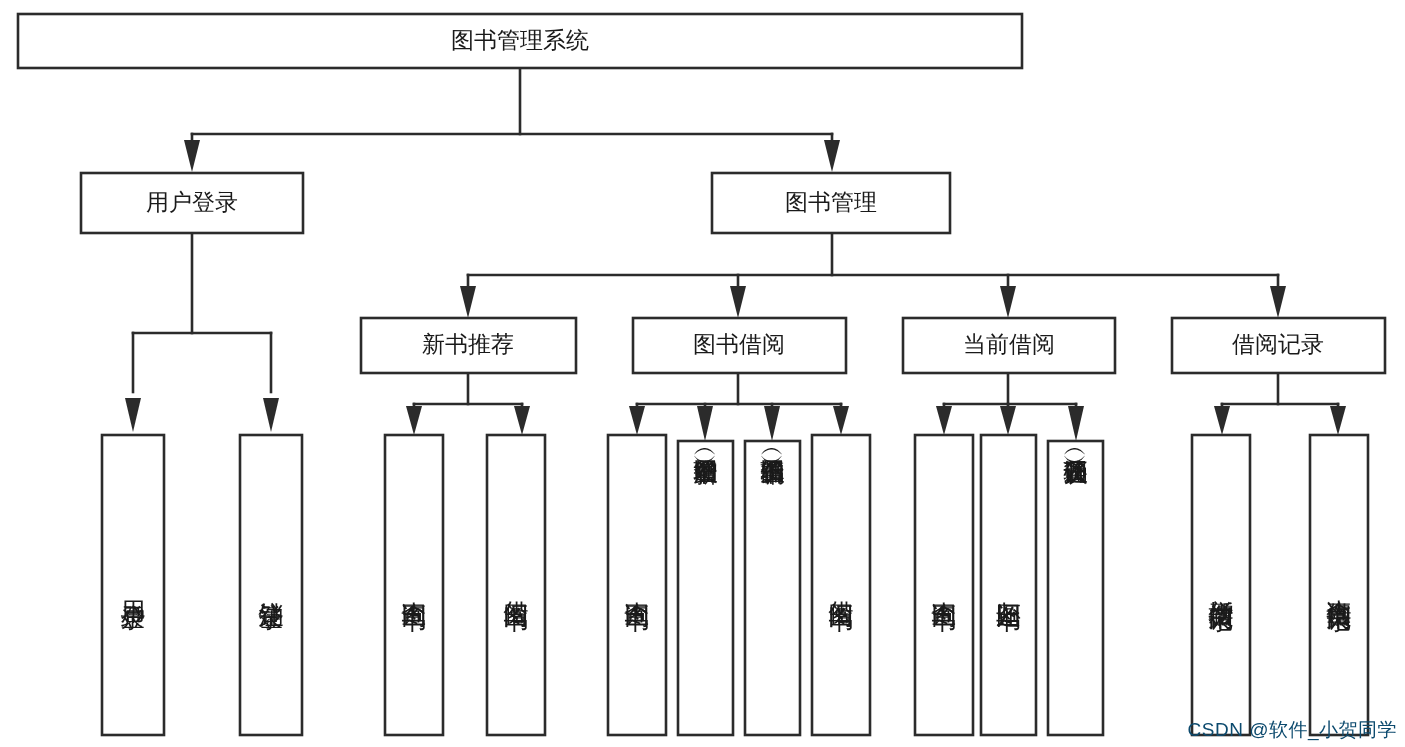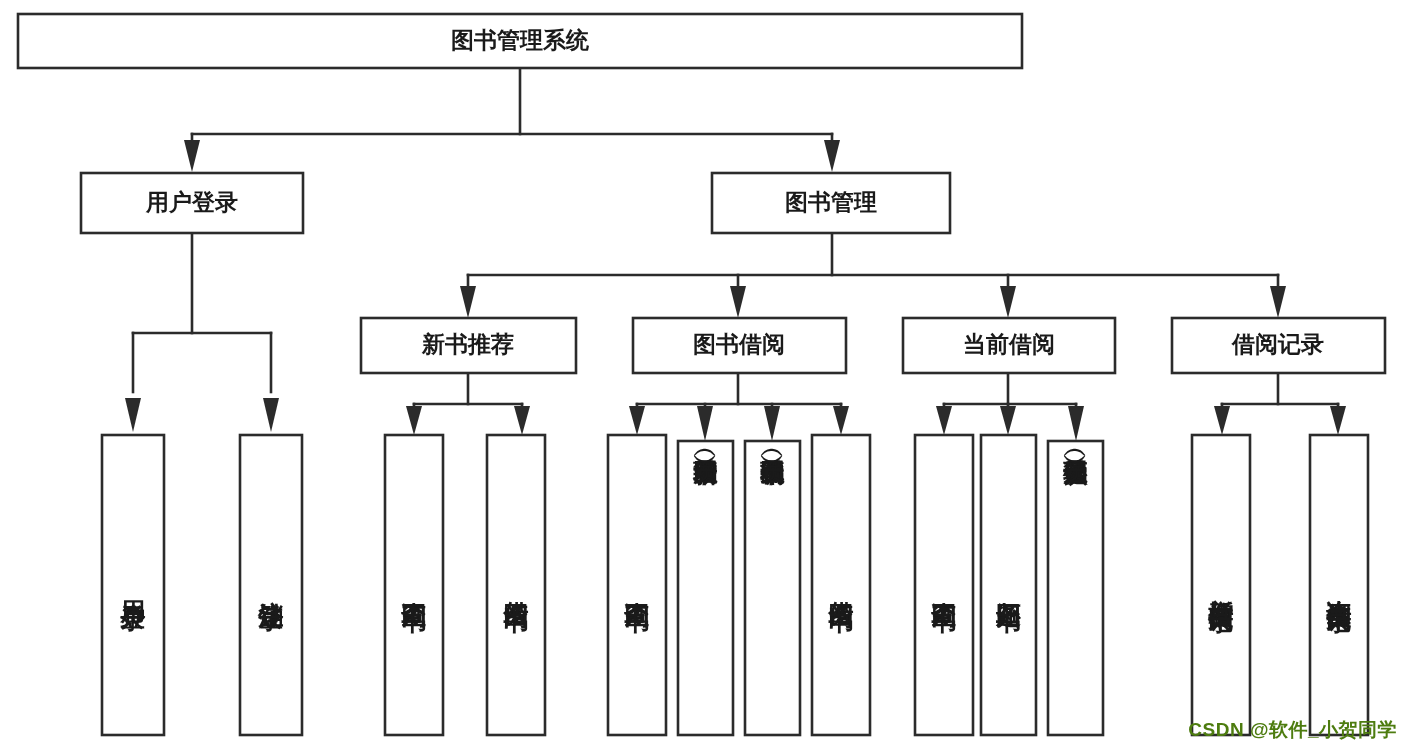--- a/index.html
+++ b/index.html
@@ -9,21 +9,20 @@
   }
   body {
     font-family: "Liberation Sans", "DejaVu Sans", sans-serif;
   }
   #diagram-root {
     position: relative;
     width: 1405px;
     height: 747px;
     background: #ffffff;
     overflow: hidden;
-    font-weight: bold;
   }
   svg#flow {
     position: absolute;
     left: 0;
     top: 0;
     width: 1405px;
     height: 747px;
     display: block;
   }
   .box-rect {
@@ -68,21 +67,21 @@
   .leaf-label.tall {
     font-size: 24px;
     letter-spacing: 0px;
   }
   .watermark {
     position: absolute;
     right: 8px;
     bottom: 4px;
     font-family: "Liberation Sans", "DejaVu Sans", sans-serif;
     font-size: 19px;
-    color: #4d7c0f;
+    color: #0c4a6e;
     letter-spacing: 0.5px;
     user-select: none;
   }
 </style>
 </head>
 <body>
 
 <div id="diagram-root">
 
   <svg id="flow" viewBox="0 0 1405 747" xmlns="http://www.w3.org/2000/svg">

